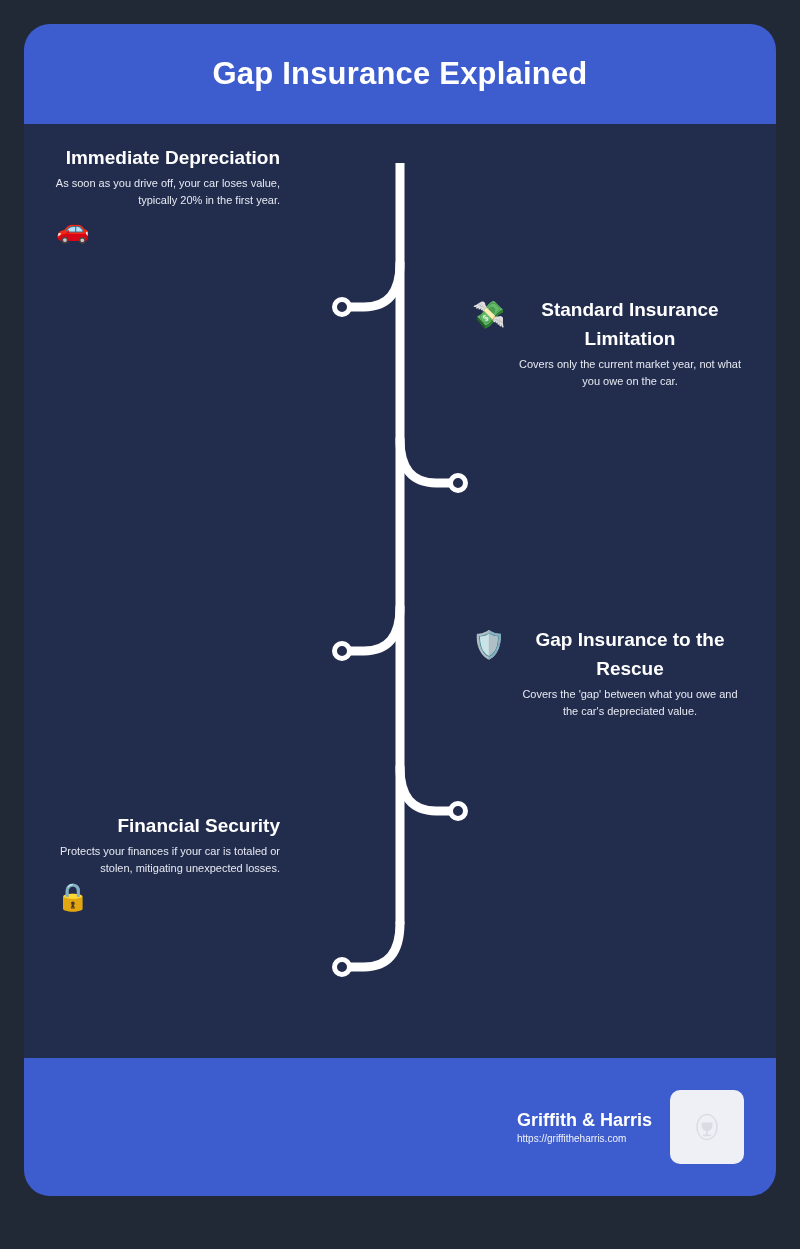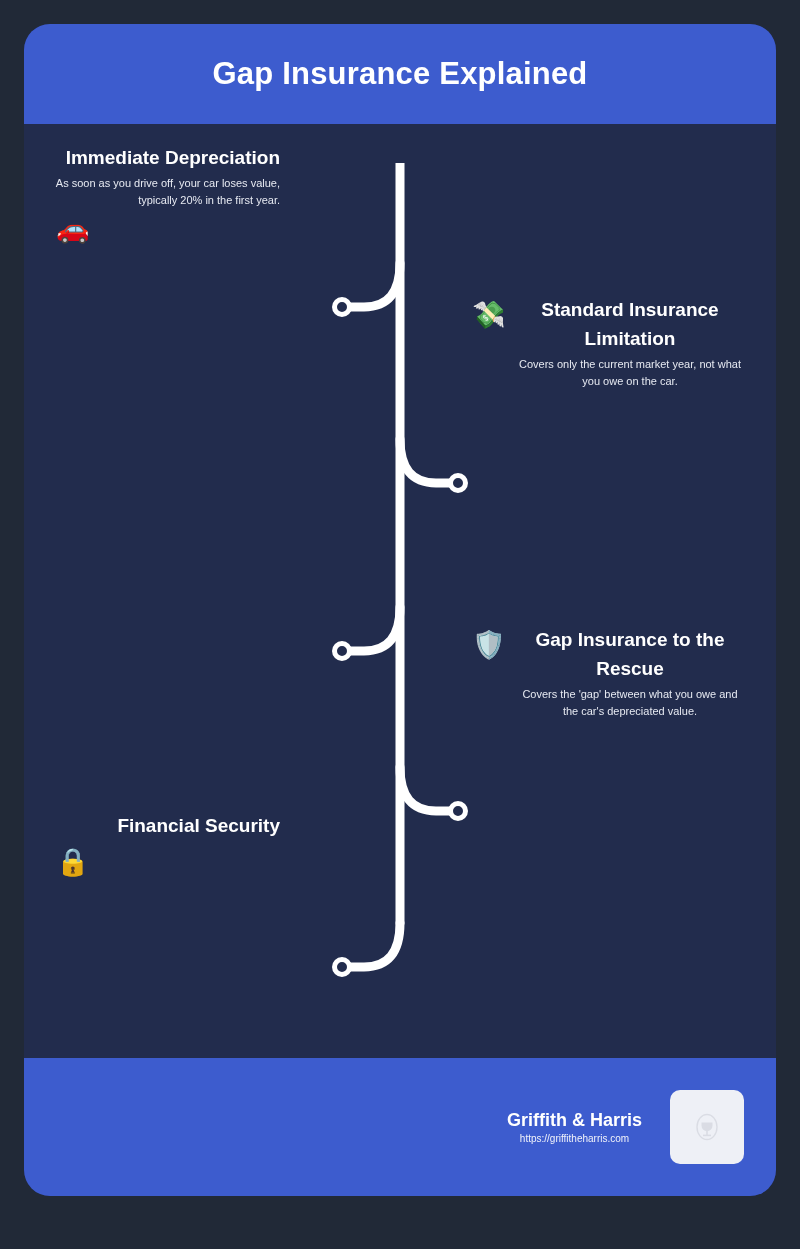--- a/index.html
+++ b/index.html
@@ -58,22 +58,22 @@
     bottom: 0;
     width: 752px;
     height: 138px;
     background: #3d5cce;
     display: flex;
     align-items: center;
     justify-content: flex-end;
     padding-right: 32px;
   }
   .footer-text {
-    text-align: center;
-    margin-right: 28px;
+    text-align: left;
+    margin-right: 18px;
   }
   .footer-brand {
     color: #ffffff;
     font-size: 18px;
     font-weight: bold;
     line-height: 1.35;
   }
   .footer-url {
     color: #f0f2fa;
     font-size: 10px;
@@ -191,20 +191,21 @@
       <div class="item-icon">🛡️</div>
       <div class="item-text">
         <div class="item-title">Gap Insurance to the Rescue</div>
         <div class="item-desc">Covers the 'gap' between what you owe and the car's depreciated value.</div>
       </div>
     </div>
 
     <div class="item left" style="left:24px; top:788px; width:280px;">
       <div class="item-text">
         <div class="item-title">Financial Security</div>
+        <div class="item-desc">Protects your finances if your car is totaled or stolen, mitigating unexpected losses.</div>
       </div>
       <div class="item-icon">🔒</div>
     </div>
 
     <div class="footer">
       <div class="footer-text">
         <div class="footer-brand">Griffith &amp; Harris</div>
         <div class="footer-url">https://griffitheharris.com</div>
       </div>
       <div class="footer-logo">

